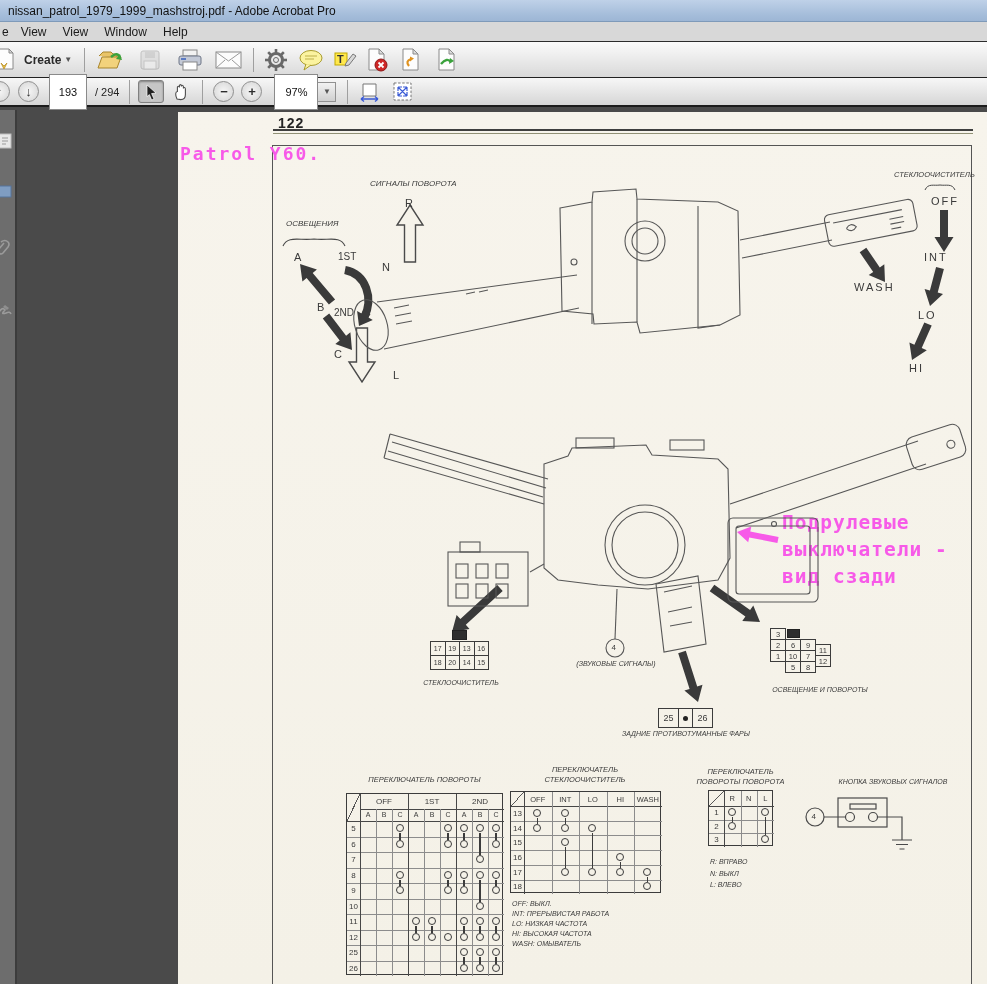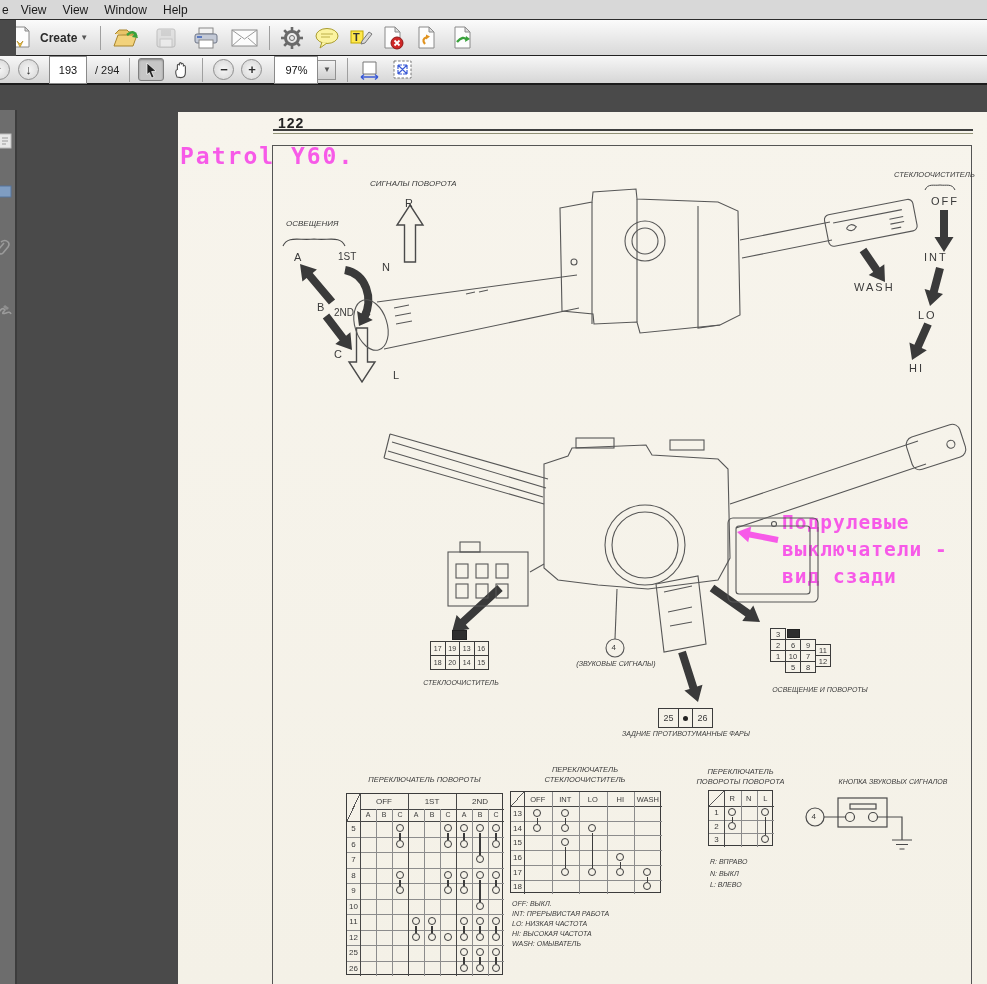--- a/index.html
+++ b/index.html
@@ -6,27 +6,27 @@
   html,body { width:987px; height:984px; overflow:hidden; }
   body { font-family:"Liberation Sans", sans-serif; background:#4a4a4a; position:relative; }
   #app { position:absolute; inset:0; width:987px; height:984px; overflow:hidden; }
 
   
   #titlebar { height:22px; background:linear-gradient(#bfd1e8,#a5bdda 70%,#9db6d5); border-bottom:1px solid #7f9ab9;
     display:flex; align-items:center; padding-left:8px; font-size:12px; color:#111; }
   #menubar { height:20px; background:#d8d8d8; border-bottom:1px solid #2c2c2c; display:flex; align-items:center; font-size:12px; color:#1a1a1a; }
   .menu-item { padding:2px 8px; cursor:default; }
   .menu-item:first-child { padding-left:2px; padding-right:4px; }
-  #toolbar1 { height:36px; background:linear-gradient(#fbfbfb,#d9d9d9); border-bottom:1px solid #222; display:flex; align-items:center;margin-left:16px; }
+  #toolbar1 { height:36px; background:linear-gradient(#fbfbfb,#d9d9d9); border-bottom:1px solid #222; display:flex; align-items:center; }
   #toolbar2 { height:29px; background:linear-gradient(#f7f7f7,#d6d6d6); border-bottom:2px solid #1c1c1c; display:flex; align-items:center; }
   .tsep { width:1px; height:24px; background:#9f9f9f; margin:0 8px; }
   .tbtn { display:flex; align-items:center; justify-content:center; cursor:default; }
   .circlebtn { width:21px; height:21px; border-radius:50%; border:1px solid #8f8f8f; background:radial-gradient(#f6f6f6,#d4d4d4);
     display:flex; align-items:center; justify-content:center; font-weight:bold; font-size:13px; color:#2e2e2e; }
-  .whitebox { background:#fff; border:1px solid #8a8a8a; height:28px; display:flex; align-items:center; justify-content:center; font-size:11px; color:#111; }
+  .whitebox { background:#fff; border:1px solid #8a8a8a; height:36px; display:flex; align-items:center; justify-content:center; font-size:11px; color:#111; }
   .createtxt { font-size:12px; font-weight:bold; color:#2a2a2a; margin:0 3px 0 4px; }
   .caret { font-size:8px; color:#555; }
   .pressed { background:#c6c6c6; border:1px solid #808080; border-radius:3px; box-shadow:inset 0 1px 2px rgba(0,0,0,.35); }
   .softbtn { border-radius:3px; }
 
   
   #docarea { position:absolute; top:110px; left:0; width:987px; height:874px; background:#4a4a4a; }
   #navstrip { position:absolute; left:0; top:0; width:17px; height:874px; background:#6d6d6d; border-right:2px solid #3c3c3c; overflow:hidden; }
   #page { position:absolute; left:178px; top:2px; width:809px; height:872px; background:linear-gradient(#f7f4ec,#f4f1e7); overflow:hidden; }
 
@@ -57,20 +57,23 @@
   .legend div { margin-bottom:0; }
 
   svg { display:block; }
   #art { position:absolute; left:0; top:0; pointer-events:none; }
 </style>
 </head>
 <body>
 
 <div id="app">
 
+  <div id="titlebar">
+    <span>nissan_patrol_1979_1999_mashstroj.pdf - Adobe Acrobat Pro</span>
+  </div>
 
   <div id="menubar">
       <span class="menu-item">e</span>
       <span class="menu-item">View</span>
       <span class="menu-item">View</span>
       <span class="menu-item">Window</span>
       <span class="menu-item">Help</span>
     </div>
 
   <div id="toolbar1">
@@ -238,21 +241,21 @@
     </div>
 
     <div id="page">
 
       <span class="lbl" style="left:100px;top:3px;font-size:14px;font-weight:bold;letter-spacing:1px;color:#242424;">122</span>
       <div class="rule" style="left:95px;top:17px;width:700px;height:1.7px;"></div>
       <div class="rule" style="left:95px;top:20.5px;width:700px;height:0.8px;background:#919176;"></div>
 
       <div class="boxborder" style="left:94px;top:33px;width:700px;height:839px;"></div>
 
-      <span class="lbl pink" style="left:2px;top:31px;font-size:23px;letter-spacing:2px;">Patrol Y60.</span>
+      <span class="lbl pink" style="left:2px;top:31px;font-size:18px;letter-spacing:2px;">Patrol Y60.</span>
       <span class="lbl pink" style="left:604px;top:399px;font-size:19.5px;letter-spacing:1px;">Подрулевые</span>
       <span class="lbl pink" style="left:604px;top:426px;font-size:19.5px;letter-spacing:1px;">выключатели -</span>
       <span class="lbl pink" style="left:604px;top:453px;font-size:19.5px;letter-spacing:1px;">вид сзади</span>
 
       <svg id="art" width="809" height="872">
           <polygon points="157.1,187.4 134.7,160.9 138.9,157.4 122.0,152.0 124.4,169.6 128.6,166.1 150.9,192.6" fill="#3a3a3a"></polygon>
           <polygon points="144.8,206.4 161.7,228.5 157.3,231.9 174.0,238.0 172.4,220.3 168.1,223.7 151.2,201.6" fill="#3a3a3a"></polygon>
           <polygon points="681.7,140.3 695.2,159.9 690.7,163.0 707.0,170.0 706.3,152.3 701.8,155.4 688.3,135.7" fill="#3a3a3a"></polygon>
           <polygon points="762.0,98.0 762.0,125.0 756.5,125.0 766.0,140.0 775.5,125.0 770.0,125.0 770.0,98.0" fill="#3a3a3a"></polygon>
           <polygon points="758.1,155.0 751.9,178.5 746.6,177.1 752.0,194.0 765.0,181.9 759.7,180.5 765.9,157.0" fill="#3a3a3a"></polygon>

